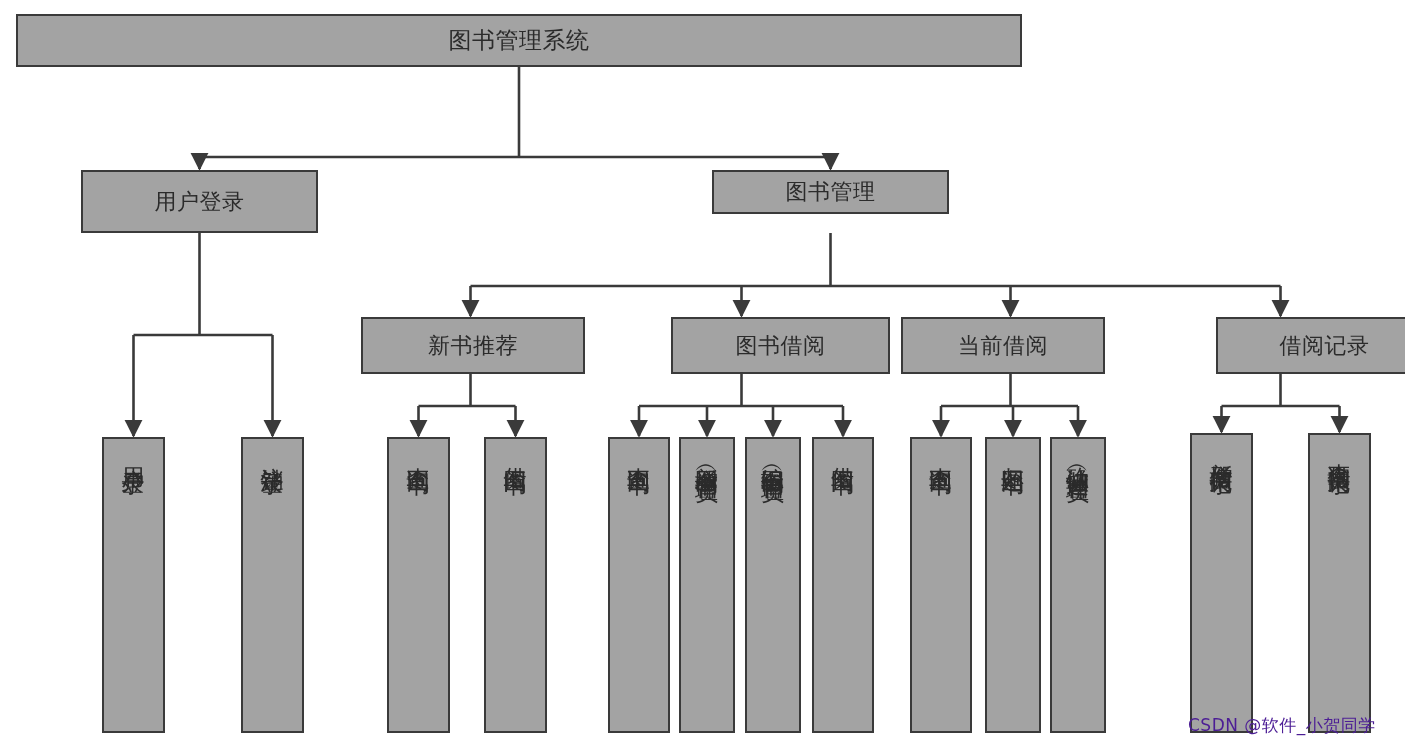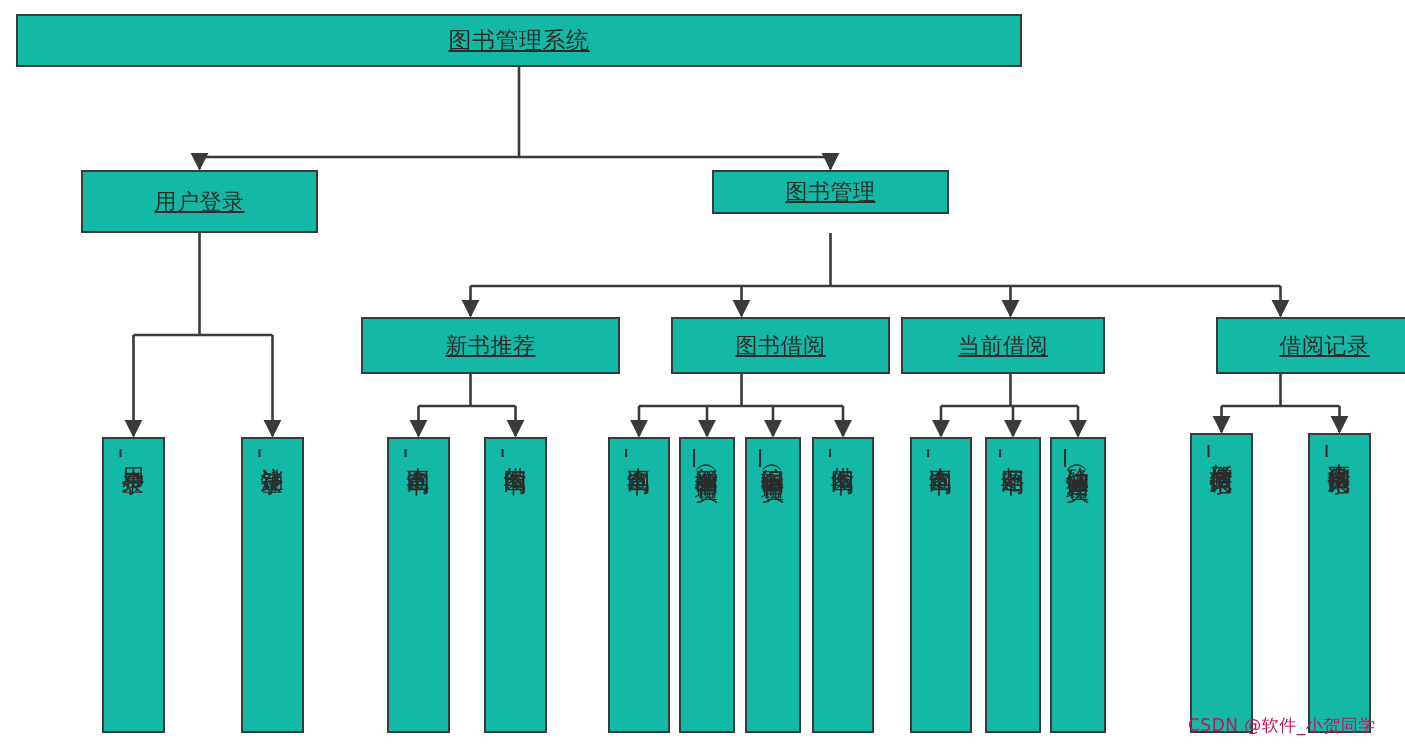--- a/index.html
+++ b/index.html
@@ -17,27 +17,26 @@
   svg#edges{
     position:absolute;
     left:0; top:0;
     width:1405px;
     height:747px;
     pointer-events:none;
   }
   .node{
     position:absolute;
     box-sizing:border-box;
-    background:#14b8a6;
+    background:#a3a3a3;
     border:2.5px solid #3a3a3a;
     display:flex;
     align-items:center;
     justify-content:center;
     color:#2b2b2b;
-    text-decoration:underline;
   }
   .node .label{
     display:block;
     text-align:center;
     line-height:1.18;
     white-space:nowrap;
   }
   
   .node.h .label{
     font-size:22px;
@@ -56,21 +55,21 @@
     line-height:1.05;
     letter-spacing:2px;
     white-space:nowrap;
     margin:0 auto;
   }
   .watermark{
     position:absolute;
     left:1188px;
     top:714px;
     font-size:17px;
-    color:#be185d;
+    color:#4c1d95;
     letter-spacing:0.5px;
     white-space:nowrap;
     font-family:"DejaVu Sans","Liberation Sans",sans-serif;
   }
 </style>
 </head>
 <body>
 
 <div id="stage">
 
@@ -120,21 +119,21 @@
   <div id="node-layer">
       <div class="node h root" style="left: 16px; top: 14px; width: 1006px; height: 53px;">
         <span class="label">图书管理系统</span>
       </div>
       <div class="node h" style="left: 81px; top: 170px; width: 237px; height: 63px;">
         <span class="label">用户登录</span>
       </div>
       <div class="node h" style="left: 712px; top: 170px; width: 237px; height: 44px;">
         <span class="label">图书管理</span>
       </div>
-      <div class="node h" style="left: 361px; top: 317px; width: 259px; height: 57px;">
+      <div class="node h" style="left: 361px; top: 317px; width: 224px; height: 57px;">
         <span class="label">新书推荐</span>
       </div>
       <div class="node h" style="left: 632px; top: 317px; width: 219px; height: 57px; margin-left: 39px;">
         <span class="label">图书借阅</span>
       </div>
       <div class="node h" style="left: 901px; top: 317px; width: 204px; height: 57px; align-items: center;">
         <span class="label">当前借阅</span>
       </div>
       <div class="node h" style="left: 1216px; top: 317px; width: 217px; height: 57px;">
         <span class="label">借阅记录</span>

